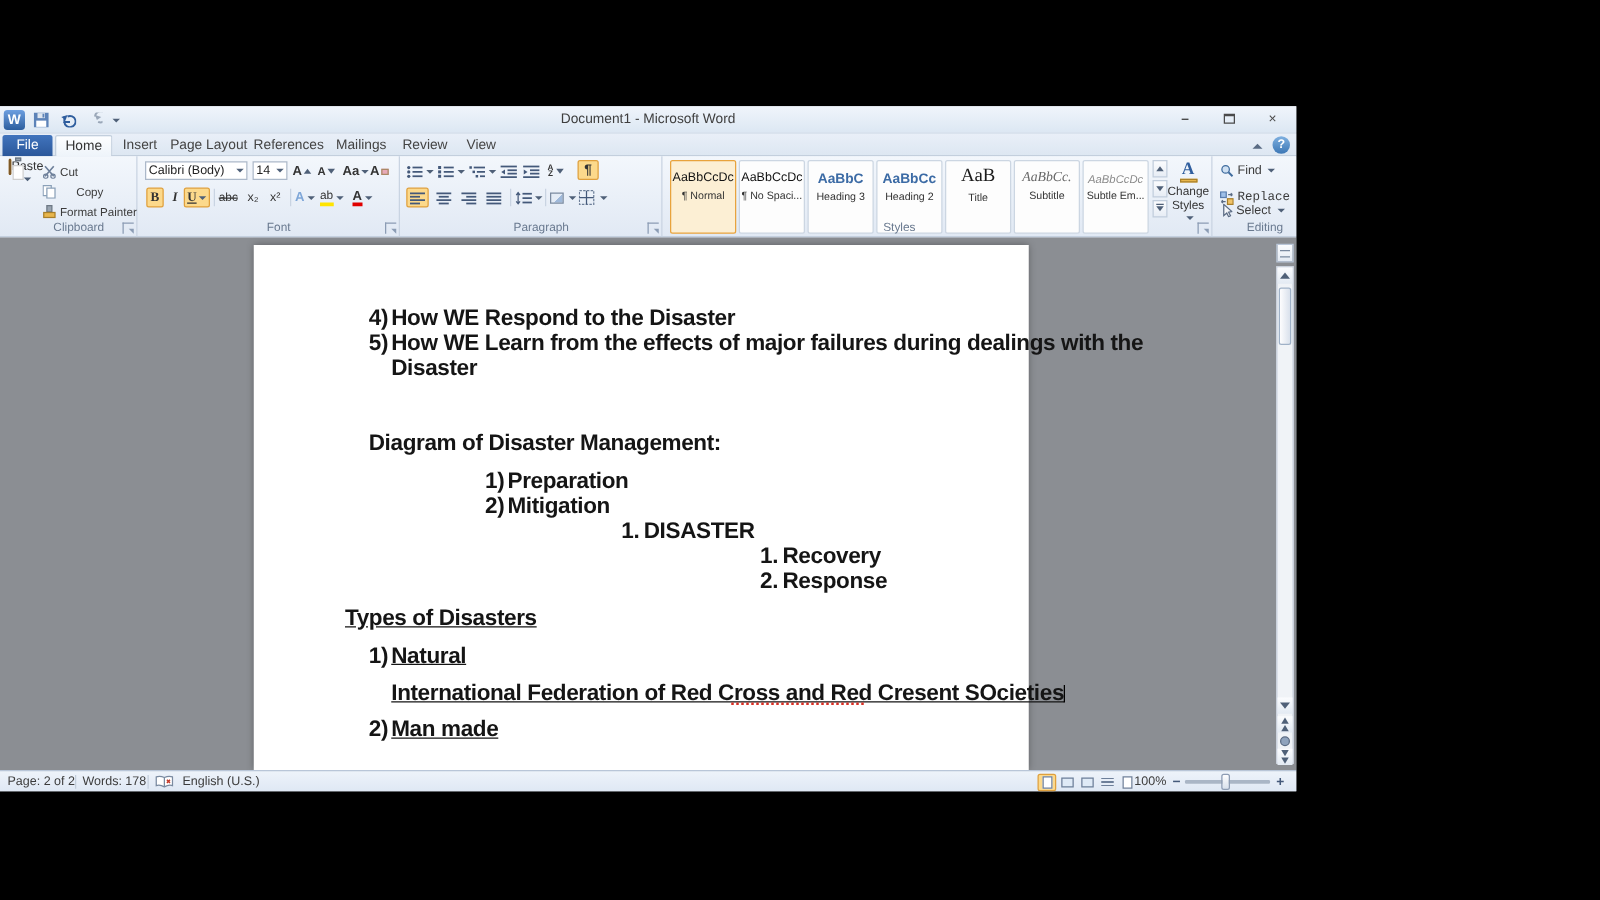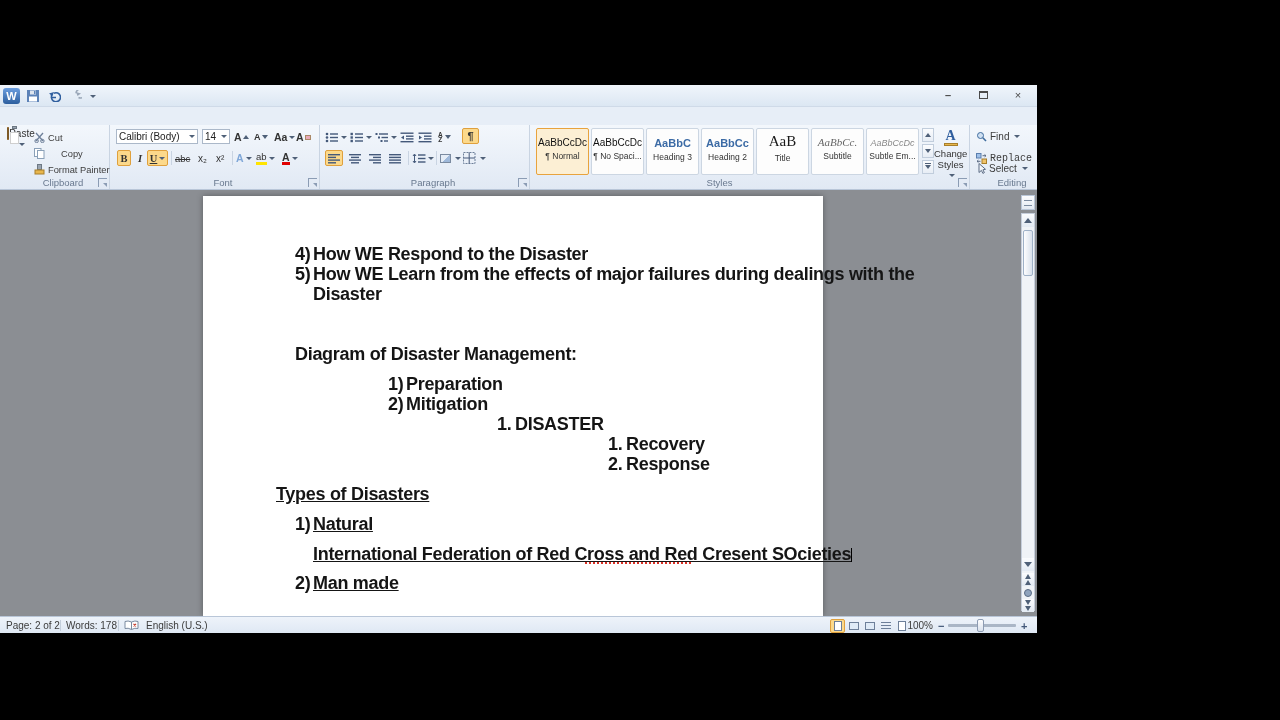--- a/index.html
+++ b/index.html
@@ -79,21 +79,21 @@
   .minitri-dn { display:inline-block; width:0; height:0; border-left:3px solid transparent;
     border-right:3px solid transparent; border-top:4px solid #4f6078; margin-left:1px; }
 
   
   .pbtn { position:absolute; display:flex; align-items:center; justify-content:center; height:16px; color:#333; }
   .sortstack { font-size:6.5px; font-weight:bold; line-height:5px; text-align:center; }
   .bucket { width:11px; height:9px; border:1px solid #7a8aa0;
     background:linear-gradient(135deg,#e4ecf6 55%,#9fb9da 55%); }
 
   
-  .stylebox { position:absolute; top:3px; width:53px; height:47px; background:#fdfdfd;
+  .stylebox { position:absolute; top:3px; width:53px; height:59px; background:#fdfdfd;
     border:1px solid #ccd6e2; border-radius:2px; text-align:center; overflow:hidden; }
   .stylebox.sel { border:1px solid #e8a33d; background:#fcefd4; }
   .sp { display:block; }
   .sp-normal { font-size:10px; color:#111; margin-top:8px; }
   .sp-h { font-size:11px; font-weight:bold; color:#3c6ba5; margin-top:8px; }
   .sp-title { font-family:"Liberation Serif",serif; font-size:15px; color:#1a1a1a; margin-top:4px; }
   .sp-sub { font-family:"Liberation Serif",serif; font-size:11px; font-style:italic; color:#666; margin-top:7px; }
   .sp-subtle { font-size:9px; font-style:italic; color:#8a8a8a; margin-top:9px; }
   .sname { display:block; font-size:8.5px; color:#333; margin-top:3px; white-space:nowrap; }
   .galbtn { position:absolute; width:12px; height:14px; background:linear-gradient(#fbfcfe,#e7edf5);
@@ -182,29 +182,44 @@
           </svg>
       </span>
       <span class="qbtn">
         <svg width="13" height="12">
             <path d="M9.5 7.5 A4.5 4.5 0 1 0 7 3.2" fill="none" stroke="#9aa7b8" stroke-width="1.6"></path>
             <path d="M12 3.5 L7 2 L8.5 6 Z" fill="#9aa7b8"></path>
           </svg>
       </span>
       <span class="tri"></span>
     </div>
+    <div class="title">Document1  -  Microsoft Word</div>
     <div class="winbtns">
       <span class="winbtn minglyph">–</span>
       <span class="winbtn">
           <span class="maxicon"></span>
         </span>
       <span class="winbtn">×</span>
     </div>
   </div>
 
+  <div class="tabrow">
+    <div class="filetab">File</div>
+    <div class="tab active" style="left:44px;width:46px;">Home</div>
+    <div class="tab" style="left:90px;width:44px;">Insert</div>
+    <div class="tab" style="left:134px;width:66px;">Page Layout</div>
+    <div class="tab" style="left:200px;width:62px;">References</div>
+    <div class="tab" style="left:262px;width:54px;">Mailings</div>
+    <div class="tab" style="left:316px;width:48px;">Review</div>
+    <div class="tab" style="left:364px;width:42px;">View</div>
+    <div class="ribmin">
+        <span class="caret"></span>
+      </div>
+    <div class="helpbtn">?</div>
+  </div>
 
   <div class="ribbon">
 
     <div class="group" style="left:0;width:110px;">
       <div class="paste">
         <span class="clip-i"><span class="clip-top"></span><span class="clip-paper"></span></span>
         <span>Paste</span><span class="tri"></span>
       </div>
       <div class="smbtn" style="top:5px;">
         <svg width="11" height="11">

